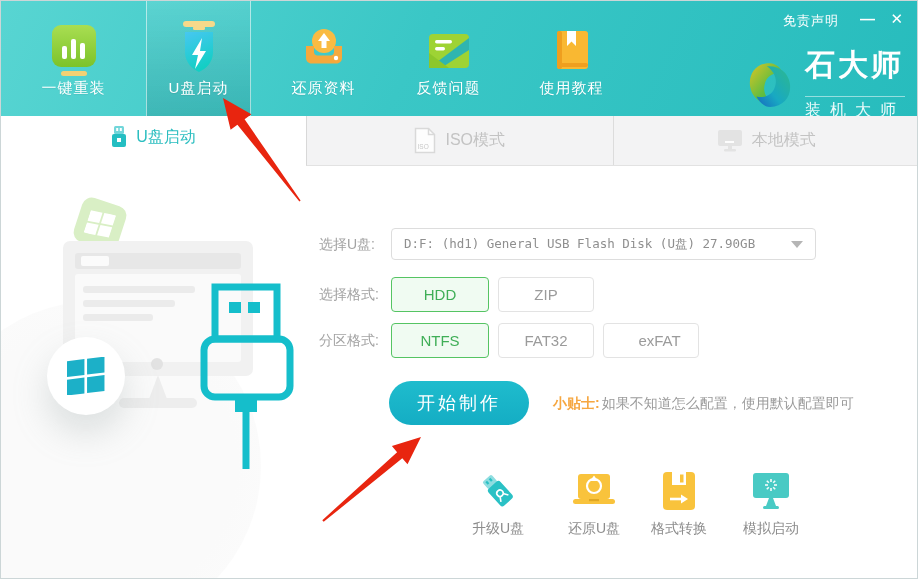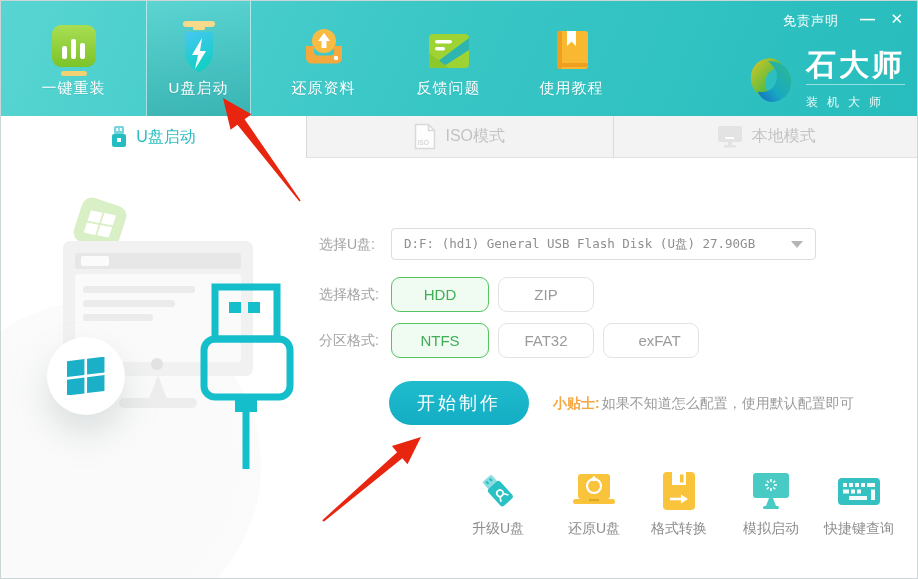--- a/index.html
+++ b/index.html
@@ -25,27 +25,27 @@
   .chart-under{ width:26px; height:5px; border-radius:3px; background:#f2d173; margin-top:4px; }
 
   .disclaimer{ position:absolute; right:80px; top:11px; color:#fff; font-size:13px; letter-spacing:1px; cursor:pointer; }
   .win-btn{ position:absolute; top:8px; color:#fff; font-size:15px; font-weight:bold; cursor:pointer; line-height:20px; }
   .btn-min{ right:44px; }
   .btn-close{ right:16px; }
 
   .logo{ position:absolute; right:14px; top:48px; display:flex; align-items:center; gap:10px; }
   .logo-text{ display:flex; flex-direction:column; }
   .logo-name{ color:#fff; font-size:30px; font-weight:bold; letter-spacing:3px; line-height:32px; }
-  .logo-sub{ color:#eafafa; font-size:12px; letter-spacing:9px; margin-top:3px; border-top:1px solid rgba(255,255,255,.5); padding-top:9px; }
+  .logo-sub{ color:#eafafa; font-size:16px; letter-spacing:9px; margin-top:15px; border-top:1px solid rgba(255,255,255,.5); padding-top:3px; }
 
   
   .tab-active{ position:absolute; left:0; top:115px; width:305px; height:42px; background:#fff;
                display:flex; align-items:center; justify-content:center; gap:9px; cursor:pointer; }
   .tab-active .tab-label{ color:#2bbec0; font-size:16px; }
-  .tab-grey{ position:absolute; left:305px; top:115px; width:613px; height:42px; background:#f3f3f4;
+  .tab-grey{ position:absolute; left:305px; top:115px; width:613px; height:50px; background:#f3f3f4;
              border-left:1px solid #d8d8d8; border-bottom:1px solid #e2e2e2; display:flex; }
   .tab{ flex:1; display:flex; align-items:center; justify-content:center; gap:9px; cursor:pointer; }
   .tab:first-child{ border-right:1px solid #dcdcdc; }
   .tab .tab-label{ color:#c3c3c3; font-size:16px; }
 
   
   .big-circle{ position:absolute; left:-70px; top:300px; width:330px; height:330px; border-radius:50%;
                background:radial-gradient(circle,#fafafa 60%,#fdfdfd 100%); }
   .green-square{ position:absolute; left:76px; top:200px; width:46px; height:46px; border-radius:10px;
                  background:#d9efc5; transform:rotate(18deg); display:flex; align-items:center; justify-content:center; }
@@ -66,21 +66,21 @@
 
   
   .form-label{ position:absolute; left:318px; width:74px; font-size:14px; color:#a3a3a3; }
   .row1-label{ top:227px; line-height:32px; }
   .row2-label{ top:276px; line-height:35px; }
   .row3-label{ top:322px; line-height:35px; }
   .select{ position:absolute; left:390px; top:227px; width:425px; height:32px; border:1px solid #ddd; border-radius:4px;
            background:#fff; display:flex; align-items:center; padding:0 12px; cursor:pointer; }
   .select-value{ flex:1; font-family:"DejaVu Sans Mono","Liberation Mono",monospace; font-size:12.5px; color:#8f8f8f; white-space:nowrap; overflow:hidden; }
   .caret{ width:0; height:0; border-left:6px solid transparent; border-right:6px solid transparent; border-top:7px solid #b5b5b5; }
-  .opt{ position:absolute; height:35px; border:1px solid #e3e3e3; border-radius:9px; background:#fff; color:#9b9b9b;
+  .opt{ position:absolute; height:35px; border:1px solid #e3e3e3; border-radius:4px; background:#fff; color:#9b9b9b;
         font-size:15px; display:flex; align-items:center; justify-content:center; cursor:pointer; }
   .opt.selected{ border-color:#55c463; background:#f0fbf2; color:#3fae57; }
   .row2{ top:276px; } .row3{ top:322px; }
   .o1{ left:390px; width:98px; } .o2{ left:497px; width:96px; } .o3{ left:602px; width:96px;padding-left:17px; }
   .start-btn{ position:absolute; left:388px; top:380px; width:140px; height:44px; border-radius:22px;
               background:linear-gradient(180deg,#1fbccd,#14adc4); color:#fff; font-size:18px; letter-spacing:3px;
               display:flex; align-items:center; justify-content:center; cursor:pointer; }
   .tip{ position:absolute; left:552px; top:380px; height:44px; line-height:44px; font-size:14px; color:#9b9b9b; white-space:nowrap; }
   .tip b{ color:#f6a741; font-weight:bold; margin-right:2px; }
 
@@ -353,39 +353,19 @@
           <line x1="25.2" y1="9.8" x2="23.2" y2="11.8"></line>
             <line x1="18.8" y1="16.2" x2="16.8" y2="18.2"></line>
         </g>
         <polygon points="19,27 23,27 26,35 16,35" fill="#49cac4"></polygon>
         <rect x="13" y="35" width="16" height="3" rx="1.5" fill="#49cac4"></rect>
       </svg>
     </div>
     <div class="util-label">模拟启动</div>
   </div>
 
-  <div class="util u5">
-    <div class="util-icon">
-      <svg width="46" height="34" viewBox="0 0 46 34">
-        <rect x="2" y="4" width="42" height="27" rx="4" fill="#35c0c1"></rect>
-        <g fill="#fff" opacity="0.95">
-          <rect x="7" y="9" width="4" height="4"></rect>
-            <rect x="13" y="9" width="4" height="4"></rect>
-          <rect x="19" y="9" width="4" height="4"></rect>
-            <rect x="25" y="9" width="4" height="4"></rect>
-          <rect x="31" y="9" width="8" height="4"></rect>
-          <rect x="7" y="15.5" width="6" height="4"></rect>
-            <rect x="15" y="15.5" width="4" height="4"></rect>
-          <rect x="21" y="15.5" width="4" height="4"></rect>
-            <rect x="35" y="15.5" width="4" height="10.5"></rect>
-          <rect x="13" y="22" width="18" height="4"></rect>
-        </g>
-      </svg>
-    </div>
-    <div class="util-label">快捷键查询</div>
-  </div>
 
   <svg class="arrows" viewBox="0 0 918 579">
     <polygon points="222,97 229.6,128.8 236.4,123.7 298.4,200.6 299.6,199.4 243.6,118.3 250.4,113.2" fill="#e8250f"></polygon>
     <polygon points="420,436 390.9,445.1 396.1,451.2 321.3,519.2 322.7,520.8 401.3,457.2 406.5,463.3" fill="#e8250f"></polygon>
   </svg>
 
 </div>
 
 </body></html>

